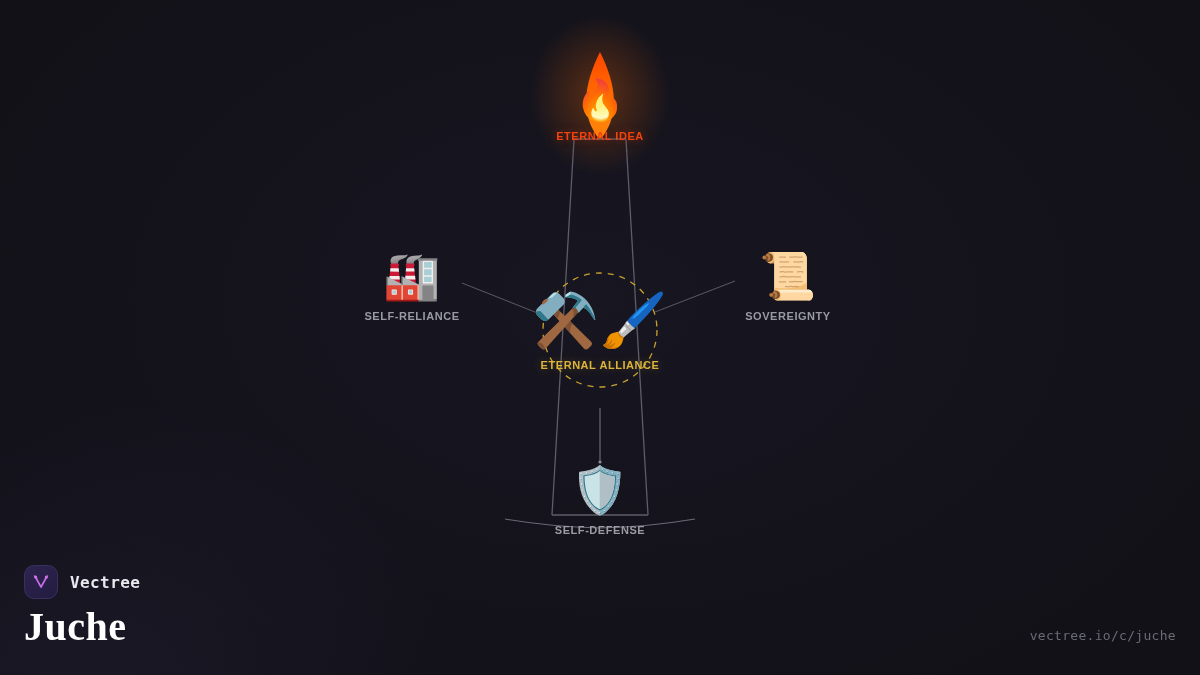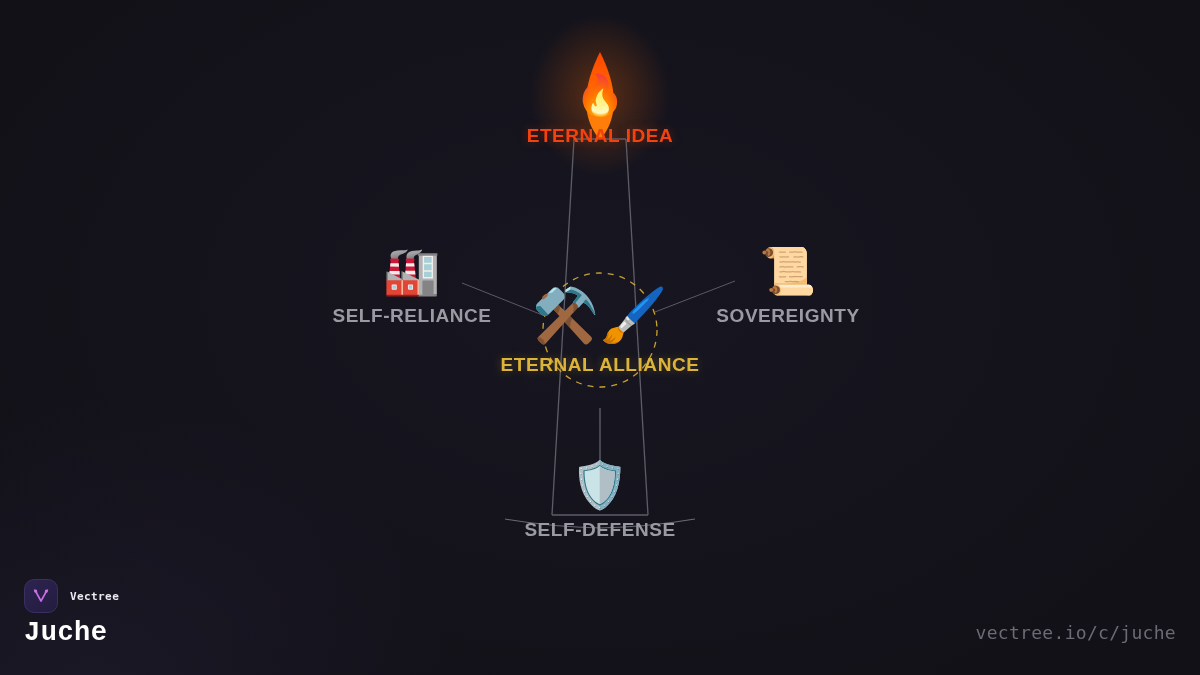--- a/index.html
+++ b/index.html
@@ -53,21 +53,21 @@
     line-height: 1;
     height: 52px;
     display: flex;
     align-items: center;
     justify-content: center;
     user-select: none;
   }
 
   .node-label {
     margin-top: 8px;
-    font-size: 19px;
+    font-size: 11px;
     font-weight: bold;
     letter-spacing: 0.55px;
     text-align: left;
     white-space: nowrap;
   }
 
   .node.root       { left: 600px; top: 110px; }
   .node.root .node-icon { font-size: 40px; height: 44px; }
   .node.center     { left: 600px; top: 330px; }
   .node.center .node-icon { font-size: 54px; height: 62px; }
@@ -108,38 +108,38 @@
     background: linear-gradient(145deg, #2d2450 0%, #231c3f 100%);
     border: 1px solid #3a3060;
     display: flex;
     align-items: center;
     justify-content: center;
     flex: none;
   }
 
   #brand-name {
     font-family: "DejaVu Sans Mono", monospace;
-    font-size: 11px;
+    font-size: 16px;
     font-weight: bold;
     color: #e9e9ef;
     letter-spacing: 0.4px;
   }
 
   #page-title {
-    font-family: Liberation Mono, monospace;
-    font-size: 27px;
+    font-family: Liberation Serif, serif;
+    font-size: 40px;
     font-weight: bold;
     color: #ffffff;
     letter-spacing: 0.5px;
     line-height: 1.1;
   }
 
   #footer-url {
     font-family: "DejaVu Sans Mono", monospace;
-    font-size: 18px;
+    font-size: 13px;
     color: #6b6b75;
     letter-spacing: 0.3px;
     padding-bottom: 6px;
     margin-top: 41px;
   }
 </style>
 </head>
 <body>
 
 <div id="stage">

